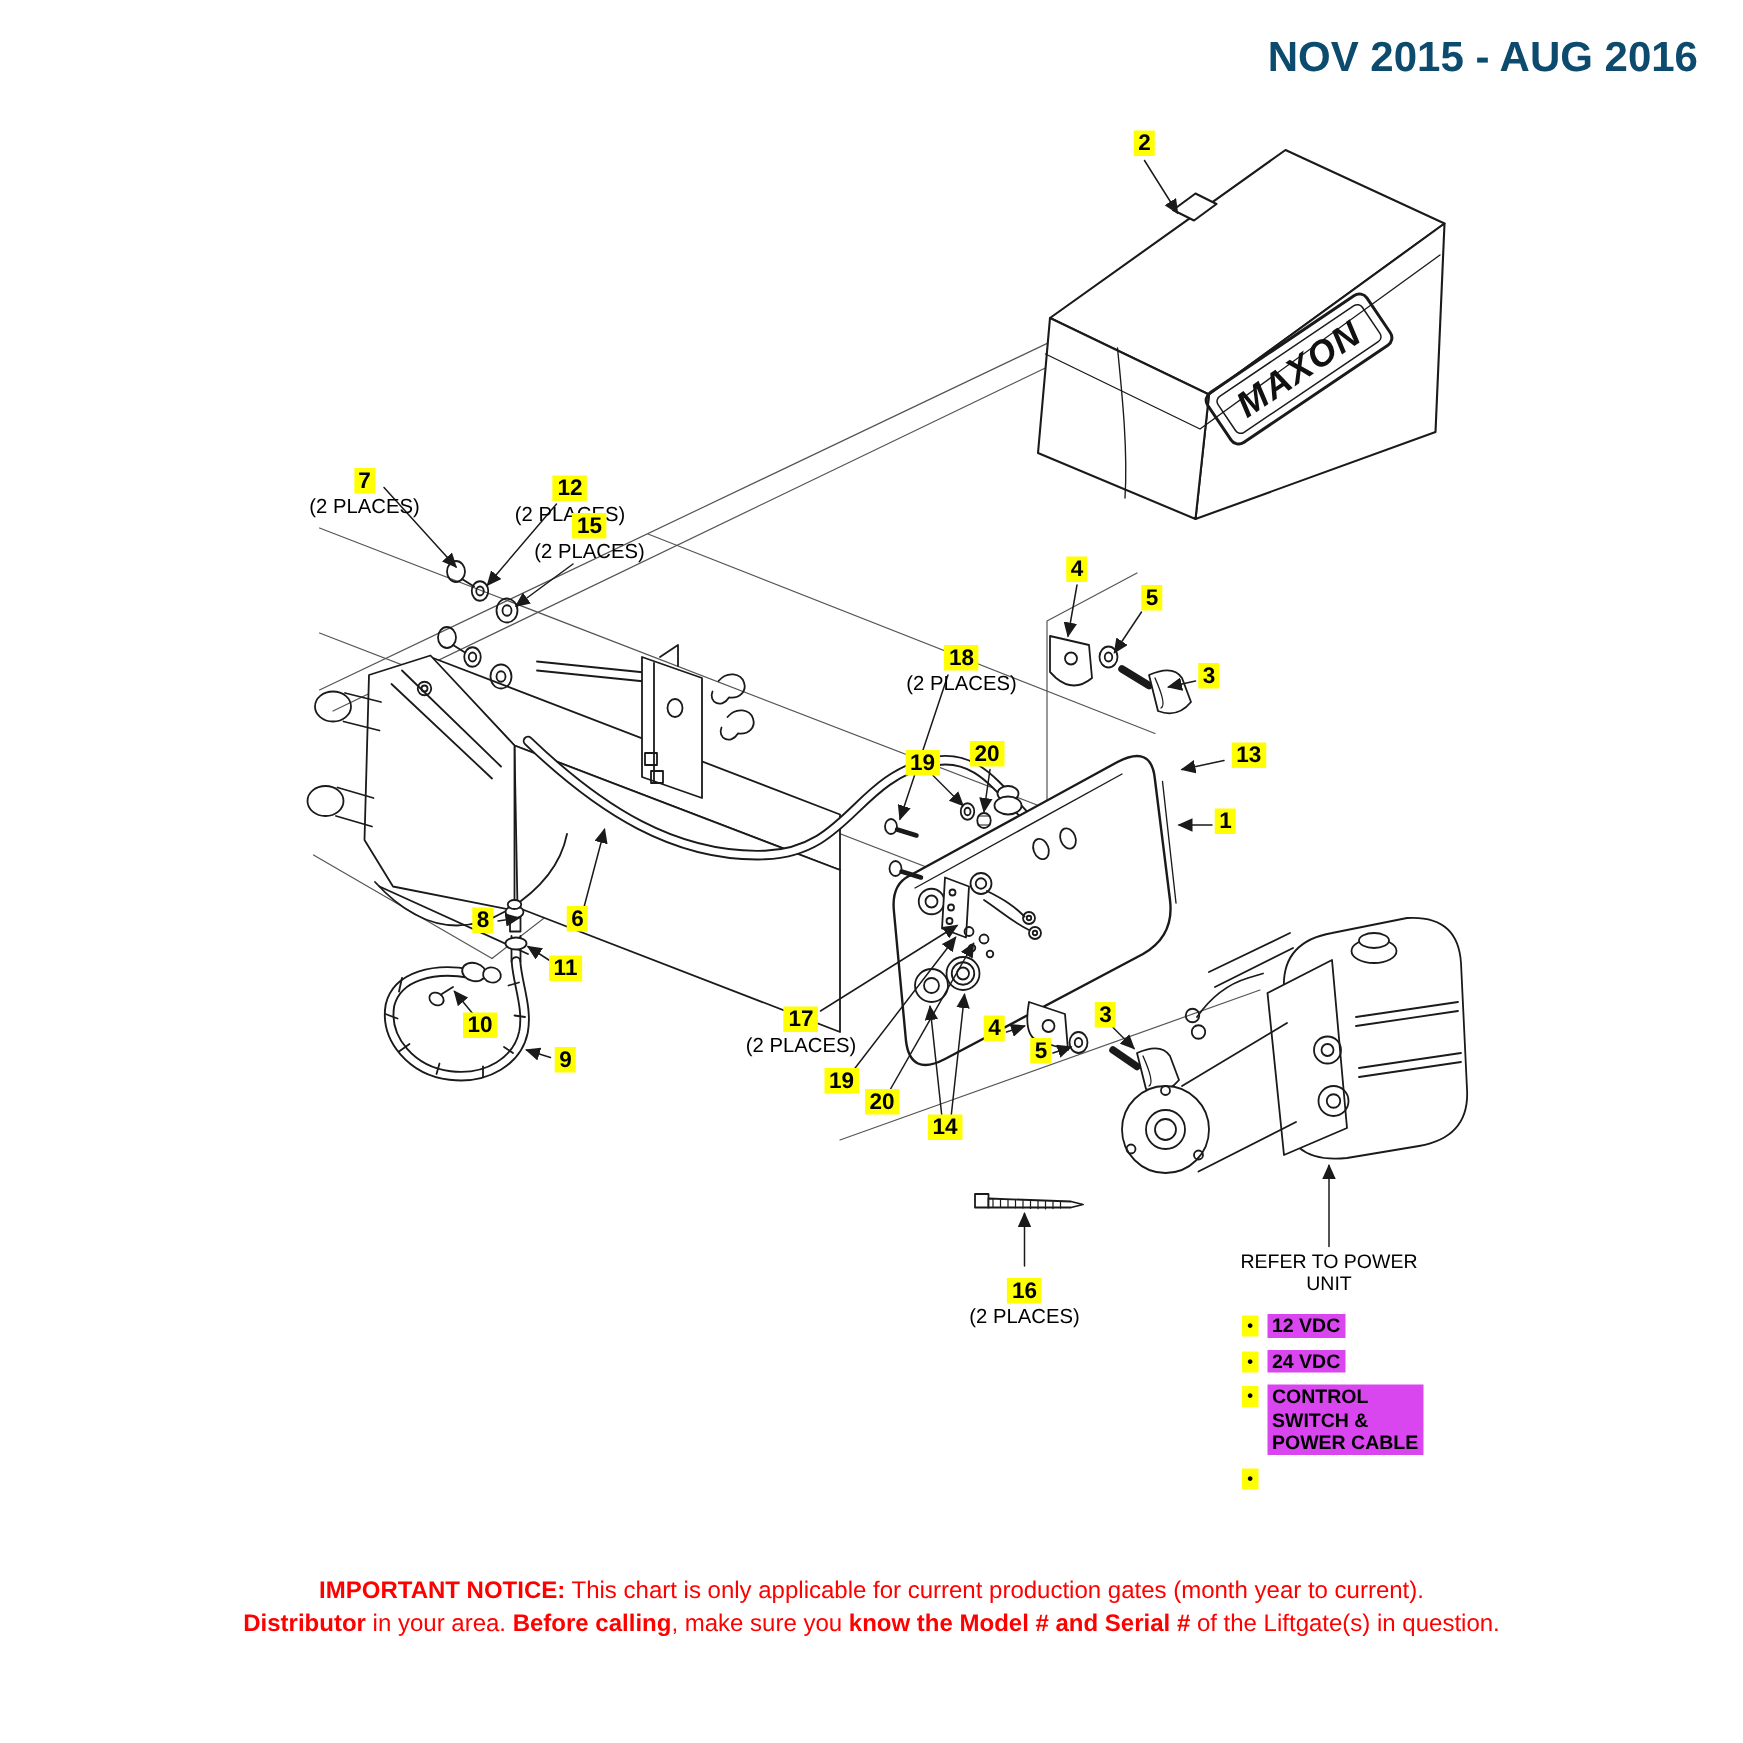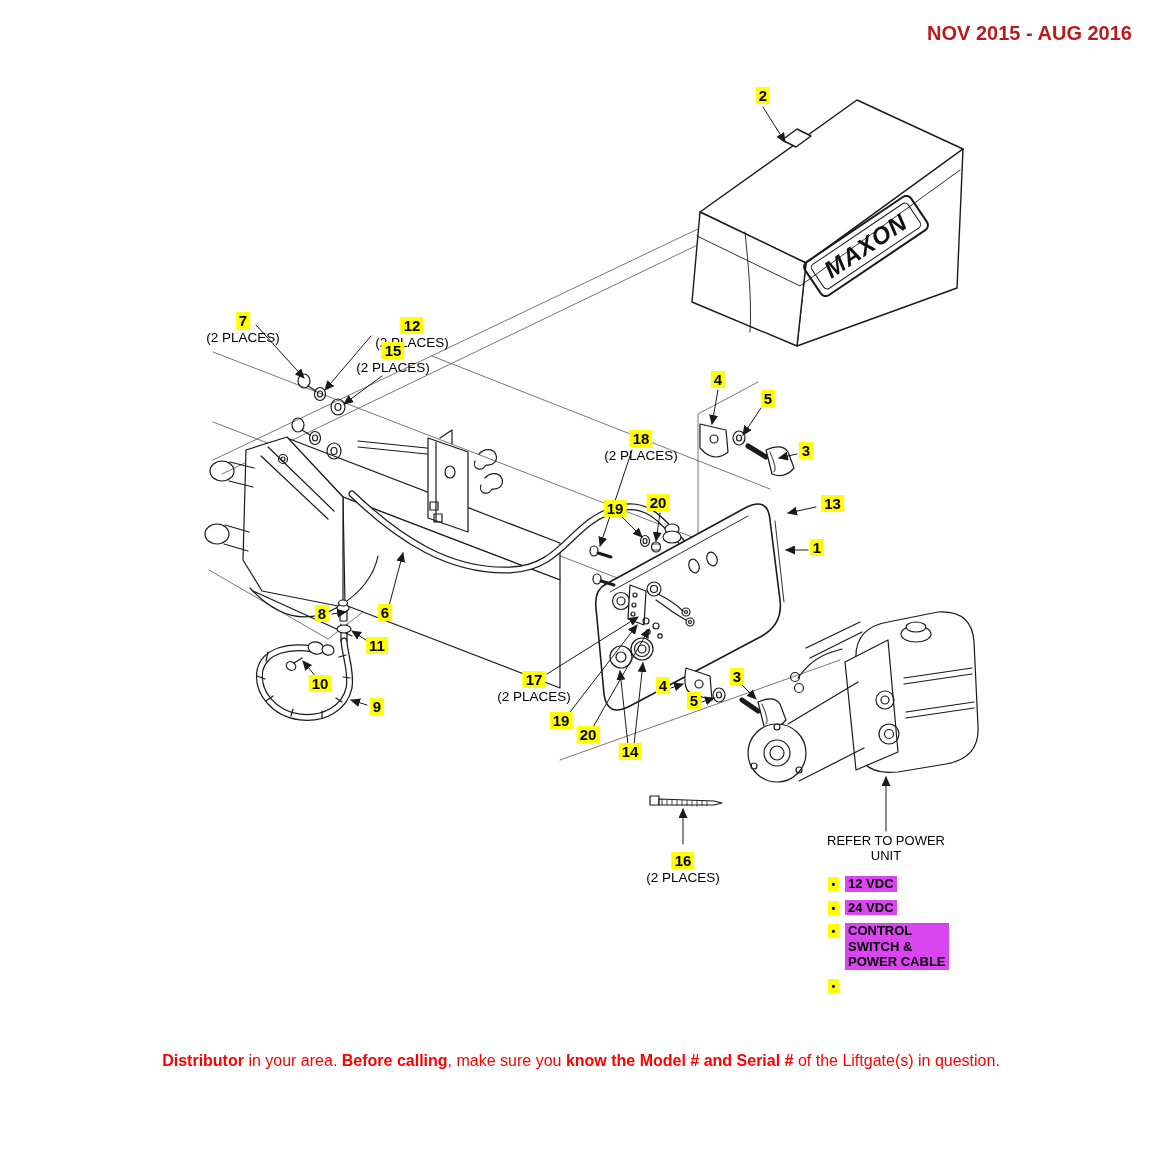--- a/index.html
+++ b/index.html
@@ -1,18 +1,18 @@
 <!DOCTYPE html>
 <html><head>
 <meta charset="utf-8">
 <style>
   html,body{margin:0;padding:0;background:#fff;}
   .page{position:relative;width:1162px;height:1162px;background:#fff;overflow:hidden;
         font-family:"Liberation Sans",sans-serif;color:#000;}
-  .title{position:absolute;top:22px;right:30px;font-size:20px;font-weight:bold;color:#b91c1c;
+  .title{position:absolute;top:22px;right:30px;font-size:28px;font-weight:bold;color:#0c4a6e;
          letter-spacing:0;}
   svg.art{position:absolute;left:0;top:0;}
   .callout-layer{position:absolute;left:0;top:0;width:100%;height:100%;}
   .callout{position:absolute;transform:translate(-50%,-10px);text-align:center;white-space:nowrap;line-height:17px;}
   .callout .num{background:#ffff00;font-weight:bold;font-size:15px;padding:0 3px;}
   .callout .note{font-size:13.5px;}
   .pnote{position:absolute;left:806px;top:833px;width:185px;font-size:13px;}
   .pnote .ptitle{text-align:center;line-height:15px;font-size:13px;width:160px;}
   .pnote ul{list-style:none;margin:13px 0 0 22px;padding:0;}
   .pnote li{display:flex;align-items:flex-start;margin-bottom:8px;font-weight:bold;line-height:15.5px;}
@@ -277,21 +277,21 @@
       <line x1="702" y1="702" x2="714" y2="698" marker-end="url(#arr)"></line>
       <line x1="742" y1="685" x2="756" y2="699" marker-end="url(#arr)"></line>
       <line x1="683" y1="844" x2="683" y2="809" marker-end="url(#arr)"></line>
       <line x1="886" y1="831" x2="886" y2="777" marker-end="url(#arr)"></line>
     </g>
   </svg>
 
   <div class="callout-layer">
       <div class="callout" style="left: 763px; top: 97px;"><span class="num">2</span></div>
       <div class="callout" style="left: 243px; top: 322px;"><span class="num">7</span><div class="note">(2 PLACES)</div></div>
-      <div class="callout" style="left: 380px; top: 327px; margin-left: 32px;"><span class="num">12</span><div class="note">(2 PLACES)</div></div>
+      <div class="callout" style="left: 380px; top: 327px;"><span class="num">12</span><div class="note">(2 PLACES)</div></div>
       <div class="callout" style="left: 393px; top: 352px;"><span class="num">15</span><div class="note">(2 PLACES)</div></div>
       <div class="callout" style="left: 718px; top: 381px;"><span class="num">4</span></div>
       <div class="callout" style="left: 768px; top: 400px;"><span class="num">5</span></div>
       <div class="callout" style="left: 806px; top: 452px;"><span class="num">3</span></div>
       <div class="callout" style="left: 641px; top: 440px;"><span class="num">18</span><div class="note">(2 PLACES)</div></div>
       <div class="callout" style="left: 826px; top: 505px; padding-left: 13px;"><span class="num">13</span></div>
       <div class="callout" style="left: 615px; top: 510px;"><span class="num">19</span></div>
       <div class="callout" style="left: 658px; top: 504px;"><span class="num">20</span></div>
       <div class="callout" style="left: 817px; top: 549px;"><span class="num">1</span></div>
       <div class="callout" style="left: 322px; top: 615px;"><span class="num">8</span></div>
@@ -327,16 +327,17 @@
           <span class="bul">•</span>
           <span class="itxt">CONTROL<br>SWITCH &amp;<br>POWER CABLE</span>
         </li>
         <li>
           <span class="bul">•</span>
         </li>
       </ul>
   </div>
 
   <div class="notice">
+      <div><span class="b">IMPORTANT NOTICE:</span><span> This chart is only applicable for current production gates (month year to current).</span></div>
       <div><span class="b">Distributor</span><span> in your area. </span><span class="b">Before calling</span><span>, make sure you </span><span class="b">know the Model # and Serial #</span><span> of the Liftgate(s) in question.</span></div>
     </div>
 
 </div>
 
 </body></html>

